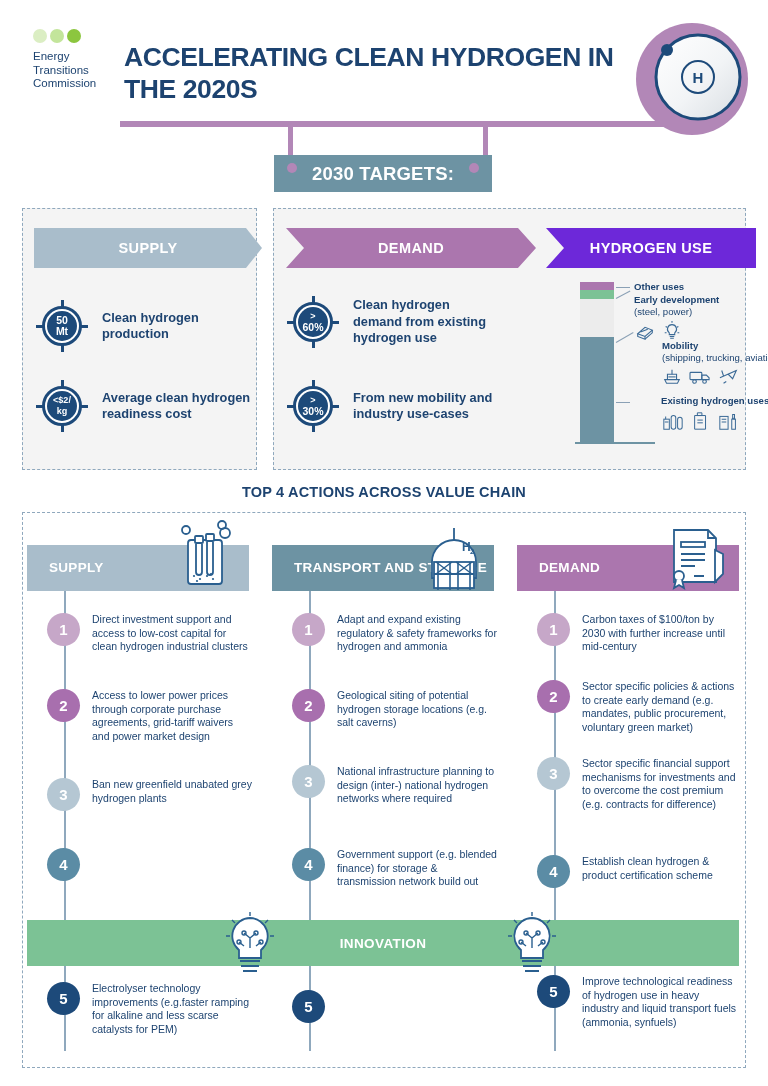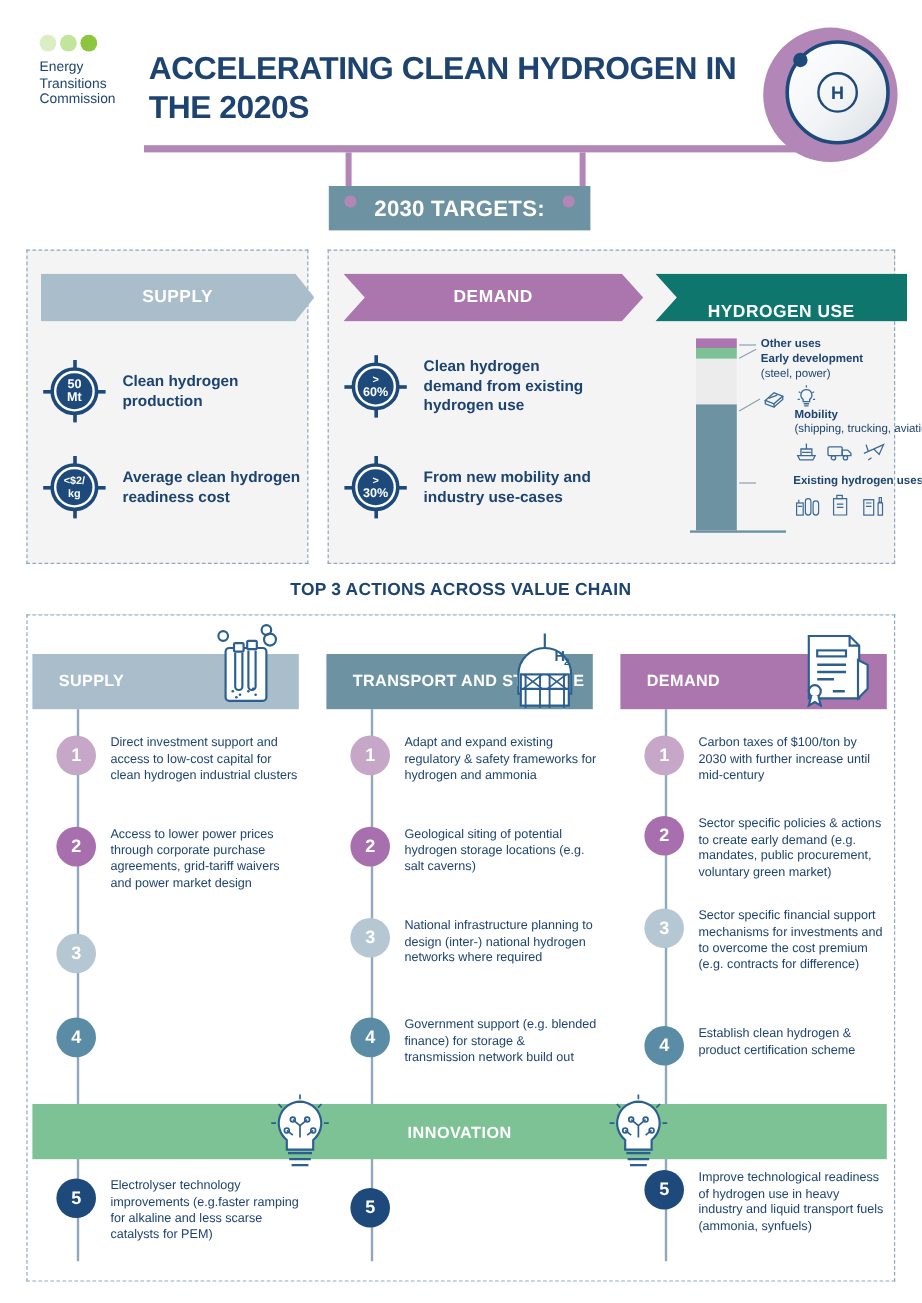--- a/index.html
+++ b/index.html
@@ -61,22 +61,22 @@
   .chev {
     position: absolute; height: 40px; top: 20px;
     color: #fff; font-size: 14.5px; font-weight: 600;
     display: flex; align-items: center; justify-content: center;
     letter-spacing: 0.4px;
   }
   .chev.supply { left: 12px; width: 228px; background: #a9bdcb;
     clip-path: polygon(0 0, calc(100% - 16px) 0, 100% 50%, calc(100% - 16px) 100%, 0 100%); }
   .chev.demand { left: 264px; width: 250px; background: #ab76ae;
     clip-path: polygon(0 0, calc(100% - 18px) 0, 100% 50%, calc(100% - 18px) 100%, 0 100%, 18px 50%); }
-  .chev.use { left: 524px; width: 210px; background: #0f766e;
-    clip-path: polygon(0 0, 100% 0, 100% 100%, 0 100%, 18px 50%); align-items: flex-end; }
+  .chev.use { left: 524px; width: 210px; background: #6d28d9;
+    clip-path: polygon(0 0, 100% 0, 100% 100%, 0 100%, 18px 50%); }
 
   .target-row { position: absolute; display: flex; align-items: center; gap: 14px; }
   .target-label { font-size: 12.8px; line-height: 16.5px; font-weight: 600; color: #1d4370; }
 
   
   .crosshair { position: relative; width: 52px; height: 52px; flex: 0 0 52px; }
   .crosshair .ring { position: absolute; left: 6px; top: 6px; width: 40px; height: 40px; border-radius: 50%;
     border: 3.5px solid #1d4a7a; background: #fff; }
   .crosshair .core { position: absolute; left: 11px; top: 11px; width: 30px; height: 30px; border-radius: 50%;
     background: #1d4a7a; color: #fff; font-size: 10.5px; font-weight: 700; line-height: 11px;
@@ -345,21 +345,21 @@
           <rect x="3" y="7" width="9" height="14"></rect>
             <path d="M5 10 h5 M5 13 h5"></path>
           <path d="M16 10 a3 3 0 0 1 4 0 v11 h-4 z"></path>
             <path d="M17 5 h2 v5 h-2z"></path>
         </g>
       </svg>
     </div>
   </div>
 </div>
 
-<div class="actions-title">TOP 3 ACTIONS ACROSS VALUE CHAIN</div>
+<div class="actions-title">TOP 4 ACTIONS ACROSS VALUE CHAIN</div>
 <div class="top-rule"></div>
 <div class="actions-panel"></div>
 
 <div class="col-head c1">
   <span>SUPPLY</span>
 </div>
 <div class="col-head c2">
   <span style="white-space:pre-line">TRANSPORT AND STORAGE</span>
 </div>
 <div class="col-head c3">
@@ -431,20 +431,21 @@
 <div class="step" style="left:47px; top:689px; width:205px;">
   <div class="bubble" style="background:#a86fae">
     <span>2</span>
     </div>
   <div class="step-text">Access to lower power prices through corporate purchase agreements, grid-tariff waivers and power market design</div>
 </div>
 <div class="step" style="left:47px; top:778px; width:205px;">
   <div class="bubble" style="background:#b5c7d3">
     <span>3</span>
     </div>
+  <div class="step-text">Ban new greenfield unabated grey hydrogen plants</div>
 </div>
 <div class="step" style="left:47px; top:848px; width:205px;">
   <div class="bubble" style="background:#5b8ca5">
     <span>4</span>
     </div>
 </div>
 
 <div class="step" style="left:292px; top:613px; width:205px;">
   <div class="bubble" style="background:#c6a7c8">
     <span>1</span>

